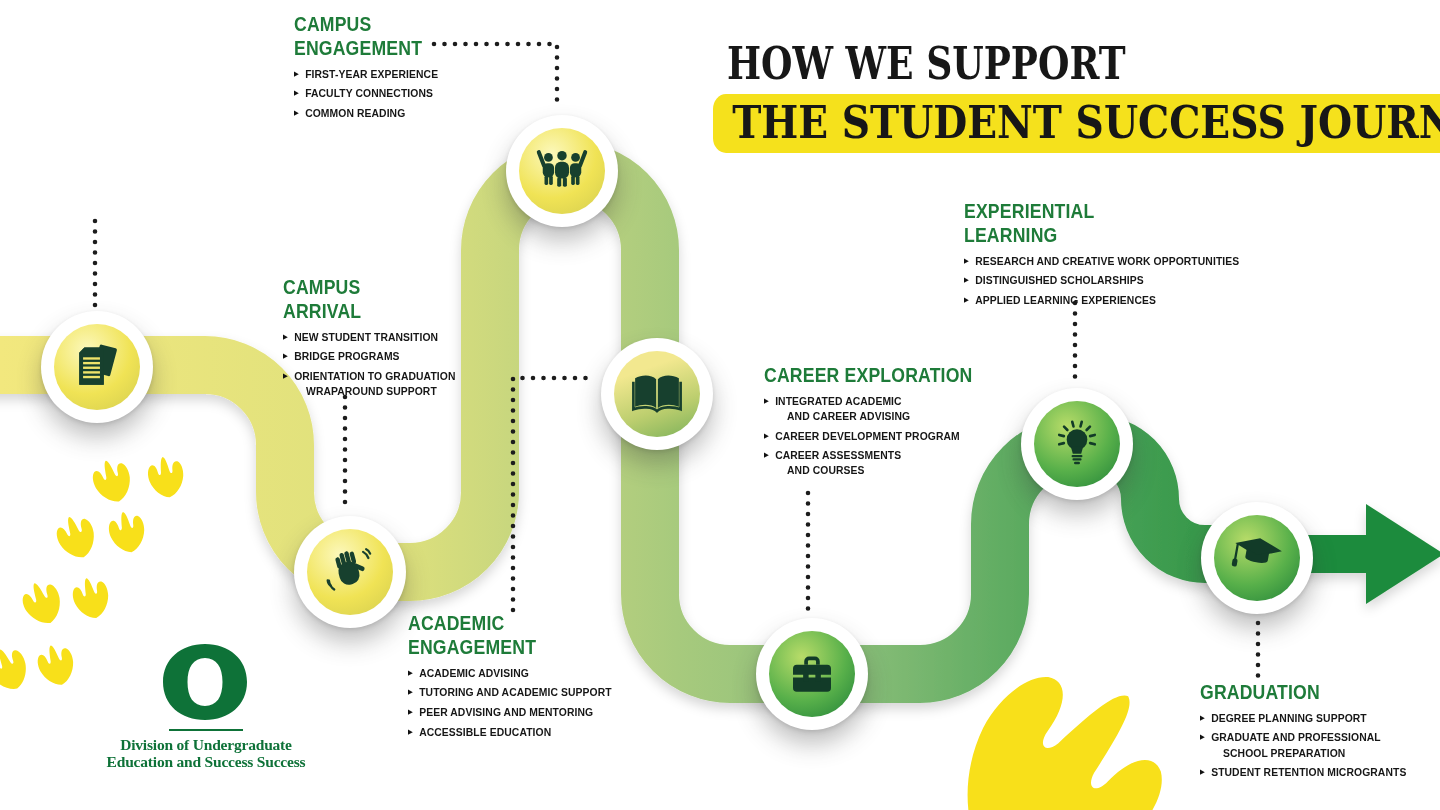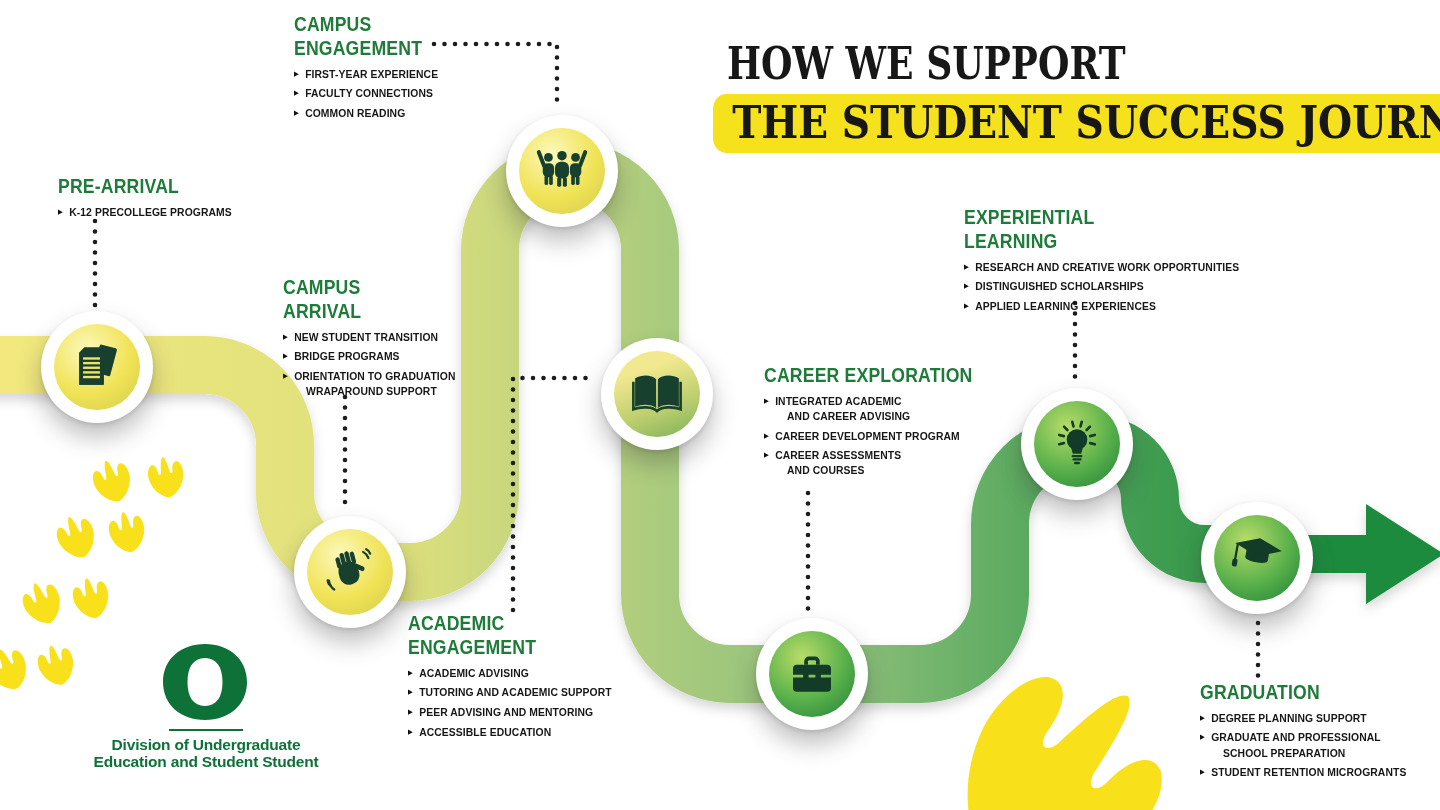--- a/index.html
+++ b/index.html
@@ -34,21 +34,21 @@
     display:flex;align-items:center;justify-content:center;}
   .node-inner{width:86px;height:86px;border-radius:50%;
     display:flex;align-items:center;justify-content:center;}
   .inner-yellow{background:radial-gradient(circle at 38% 30%, #FCF8BB 0%, #F0E355 55%, #D2CC4E 100%);}
   .inner-mixed {background:linear-gradient(160deg, #F2E88F 25%, #BCCE6E 65%, #85B55D 95%);}
   .inner-green {background:radial-gradient(circle at 38% 30%, #B8DC69 0%, #58B04A 55%, #1F8038 100%);}
 
   
   #logo-rule{position:absolute;left:169px;top:729px;width:74px;height:2px;background:#0E7238;}
   #logo-text{position:absolute;left:86px;top:736px;width:240px;text-align:center;
-    color:#0E7238;font-weight:700;font-size:15.5px;line-height:1.1;letter-spacing:-.2px;}
+    color:#0E7238;font-weight:700;font-size:15.5px;line-height:1.1;letter-spacing:-.2px;font-family:Liberation Serif, serif;}
 </style>
 </head>
 <body>
 
 <div id="stage">
 
   <svg class="abs" style="left:0;top:0" width="1440" height="810" viewBox="0 0 1440 810">
     <defs>
       <linearGradient id="pathGrad" gradientUnits="userSpaceOnUse" x1="0" y1="0" x2="1440" y2="0">
         <stop offset="0" stop-color="#F2E87E"></stop>
@@ -257,29 +257,20 @@
             <path d="M32,9 L59,19.5 L32,30 L5,19.5 Z"></path>
             <path d="M19,23 L32,28.5 L45,23 V33 C45,38.5 19,38.5 19,33 Z"></path>
             <rect x="5.2" y="37" width="5.8" height="9" rx="2.2"></rect>
           </g>
           <path d="M8,20.5 V37.5" stroke="#123B28" stroke-width="2.6" stroke-linecap="round" fill="none"></path>
         </g>
       </svg>
     </div>
   </div>
 
-  <div class="stage-block" style="left:58px;top:174px">
-    <div class="stage-title">PRE-ARRIVAL</div>
-    <div class="items">
-        <div class="item">
-          <span class="marker">▶</span>
-          <span class="txt">K-12 PRECOLLEGE PROGRAMS</span>
-        </div>
-      </div>
-  </div>
 
   <div class="stage-block" style="left:294px;top:12px">
     <div class="stage-title">CAMPUS
 ENGAGEMENT</div>
     <div class="items">
         <div class="item">
           <span class="marker">▶</span>
           <span class="txt">FIRST-YEAR EXPERIENCE</span>
         </div>
         <div class="item">
@@ -349,21 +340,21 @@
           <span class="txt">CAREER DEVELOPMENT PROGRAM</span>
         </div>
         <div class="item">
           <span class="marker">▶</span>
           <span class="txt">CAREER ASSESSMENTS
     AND COURSES</span>
         </div>
       </div>
   </div>
 
-  <div class="stage-block" style="left:964px;top:205px">
+  <div class="stage-block" style="left:964px;top:199px">
     <div class="stage-title">EXPERIENTIAL
 LEARNING</div>
     <div class="items">
         <div class="item">
           <span class="marker">▶</span>
           <span class="txt">RESEARCH AND CREATIVE WORK OPPORTUNITIES</span>
         </div>
         <div class="item">
           <span class="marker">▶</span>
           <span class="txt">DISTINGUISHED SCHOLARSHIPS</span>
@@ -394,16 +385,16 @@
       </div>
   </div>
 
   <svg class="abs" style="left:163px;top:644px" width="84" height="76" viewBox="0 0 84 76">
     <path fill="#0E7238" fill-rule="evenodd" d="M42,0 C66,0 84,15 84,38 C84,61 66,76 42,76 C18,76 0,61 0,38 C0,15 18,0 42,0 Z
          M42,14 C30.5,14 24.5,23 24.5,38 C24.5,53 30.5,62 42,62 C53.5,62 59.5,53 59.5,38 C59.5,23 53.5,14 42,14 Z"></path>
   </svg>
   <div id="logo-rule"></div>
   <div id="logo-text">
     <div>Division of Undergraduate</div>
-    <div>Education and Student Student</div>
+    <div>Education and Success Success</div>
   </div>
 
 </div>
 
 </body></html>

